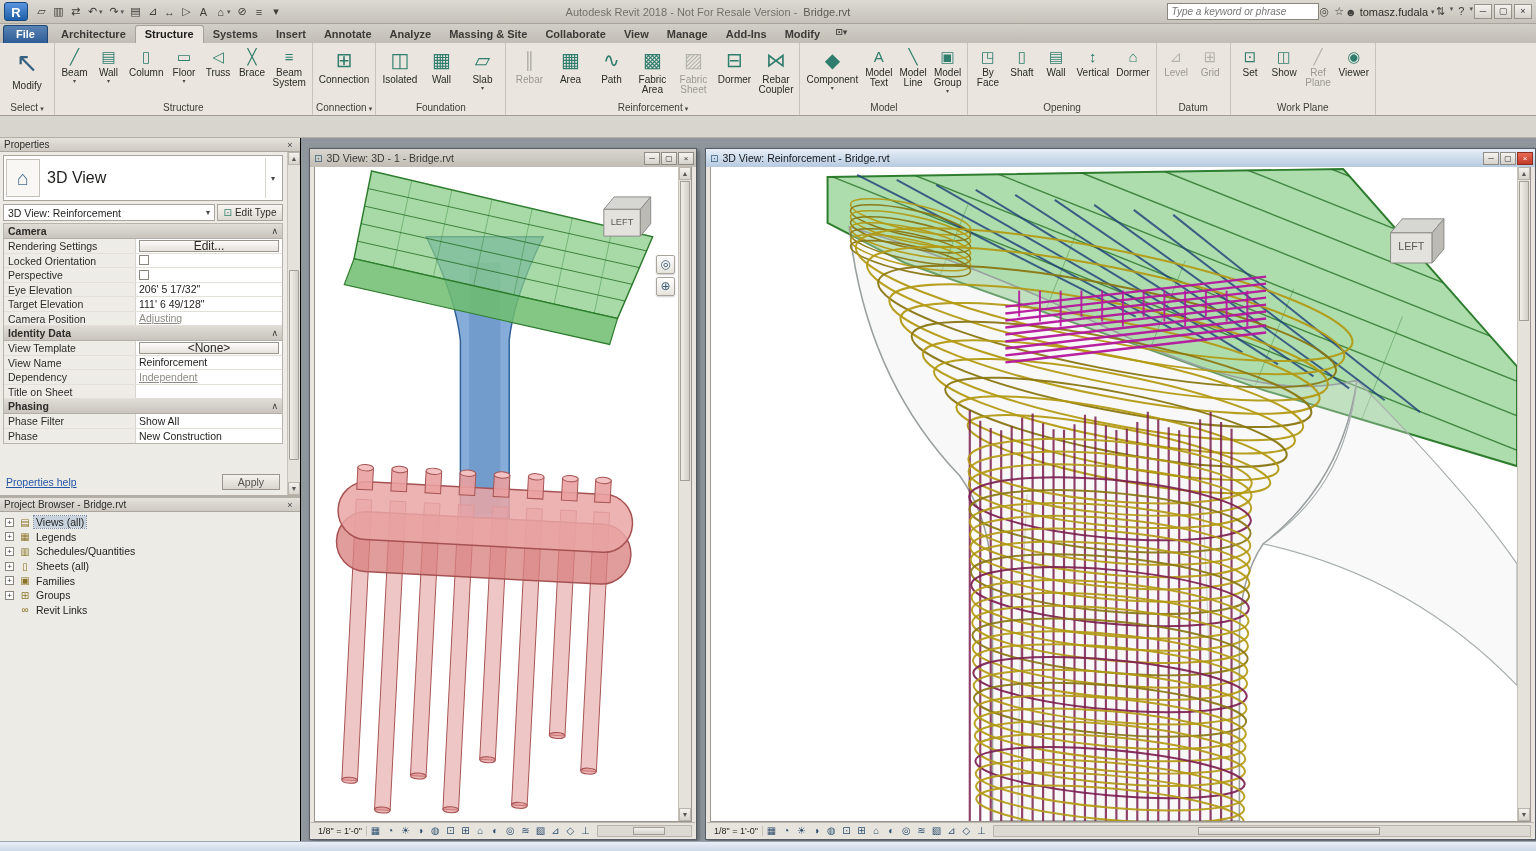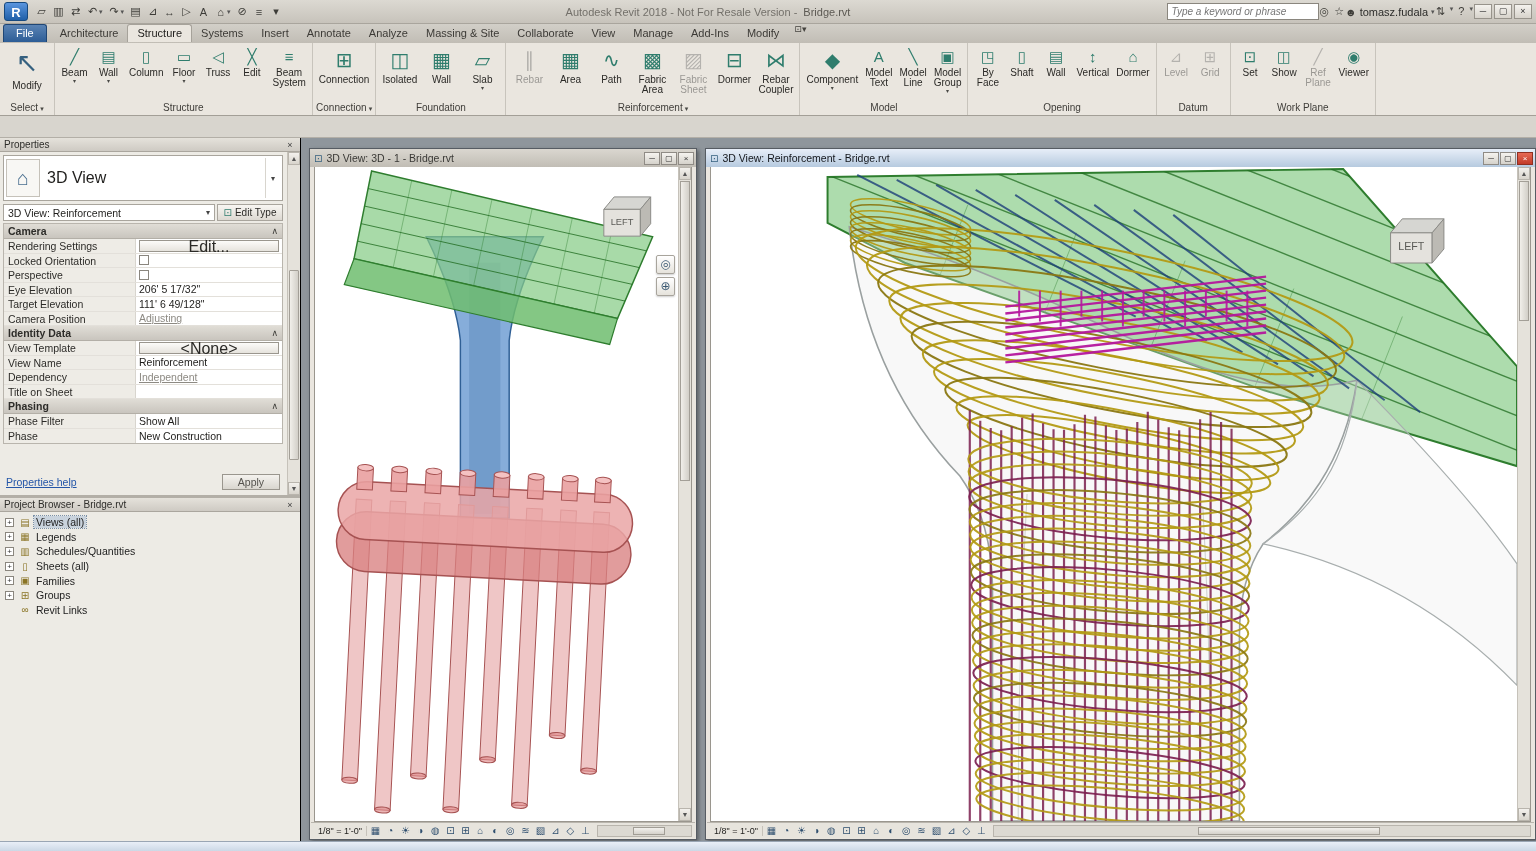--- a/index.html
+++ b/index.html
@@ -24,21 +24,21 @@
   .tb-right{margin-left:auto;display:flex;align-items:center;gap:1px;z-index:2;}
   .searchbox{width:152px;height:17px;font-size:10px;font-style:italic;color:#666;
     border:1px solid #8a867e;padding:0 4px;background:#fff;font-family:inherit;}
   .tbi{font-size:11px;color:#3d3c38;}
   .tb-user{display:flex;align-items:center;gap:3px;font-size:11px;color:#2c2c2a;}
   .caret{font-size:7px;color:#555;}
   .winbtn{width:18px;height:15px;border:1px solid #97938b;background:linear-gradient(#f4f2ee,#d7d3cb);
     font-size:9px;line-height:12px;text-align:center;color:#333;}
   
   .tabrow{position:absolute;left:0;top:24px;width:100%;height:19px;
-    background:linear-gradient(#d2cfc8,#c1bdb5);display:flex;align-items:flex-start;padding-left:3px;z-index:39;}
+    background:linear-gradient(#d2cfc8,#c1bdb5);display:flex;align-items:center;padding-left:3px;z-index:39;font-weight:bold;}
   .tab{padding:2px 9px 3px;font-size:11px;color:#3c3a36;border-radius:3px 3px 0 0;white-space:nowrap;}
   .tab.file{background:linear-gradient(#5a83b4,#2d5d96);color:#fff;margin-right:4px;padding:2px 12px 3px;border:1px solid #1f4675;border-bottom:none;}
   .tab.active{background:#eae6df;border:1px solid #a6a29a;border-bottom:none;color:#1d1c1a;}
   .tabextra{margin-left:6px;font-size:9px;color:#44423e;padding-bottom:3px;}
   
   .ribbon{position:absolute;left:0;top:43px;width:100%;height:73px;background:#eae6df;
     border-bottom:1px solid #a39f97;display:flex;align-items:stretch;z-index:38;}
   .rpanel{display:flex;flex-direction:column;border-right:1px solid #c8c4bc;padding:1px 3px 0;}
   .rtools{display:flex;flex:1;align-items:flex-start;justify-content:center;gap:1px;padding-top:1px;}
   .rtool{display:flex;flex-direction:column;align-items:center;padding:1px 2px;border:1px solid transparent;border-radius:2px;}
@@ -76,21 +76,21 @@
   .pgrid{margin:0 3px;border:1px solid #b9b5ad;background:#fff;font-size:10.5px;}
   .psec{display:flex;background:linear-gradient(#e0ddd6,#c9c5be);border-bottom:1px solid #b3afa7;height:15px;
     align-items:center;padding:0 4px;font-weight:bold;color:#2d2c29;}
   .psec-c{margin-left:auto;font-size:9px;font-weight:normal;color:#3d3c38;}
   .prow{display:flex;height:14.5px;border-bottom:1px solid #e3e0da;align-items:stretch;}
   .prow:last-child{border-bottom:none;}
   .plab{width:132px;background:#eeece6;border-right:1px solid #d8d5ce;padding:1px 4px;color:#2c2b28;overflow:hidden;white-space:nowrap;}
   .pval{flex:1;padding:1px 3px;display:flex;align-items:center;color:#1e1d1b;overflow:hidden;white-space:nowrap;}
   .pval.muted{color:#8d8a83;text-decoration:underline;}
   .pbtn{width:100%;border:1px solid #9a968e;background:linear-gradient(#fcfbf9,#e6e3dd);text-align:center;
-    font-size:16px;height:12px;line-height:11px;color:#2b2a27;}
+    font-size:12px;height:12px;line-height:11px;color:#2b2a27;}
   .pcheck{width:10px;height:10px;border:1px solid #8a867e;background:#fff;}
   .propfoot{margin-top:auto;display:flex;align-items:center;padding:4px 6px 5px;}
   .helplink{color:#2456a8;text-decoration:underline;font-size:10.5px;}
   .applybtn{margin-left:auto;width:58px;height:16px;border:1px solid #9a968e;background:linear-gradient(#f4f2ee,#d9d6cf);
     font-size:10.5px;text-align:center;line-height:15px;color:#55534e;}
   .vscroll{position:absolute;right:0;top:0;bottom:0;width:13px;background:#e5e2db;border-left:1px solid #c6c2ba;}
   .vscroll .arr{height:13px;font-size:7px;text-align:center;line-height:12px;color:#555;
     background:linear-gradient(#f3f1ed,#d8d4cc);border:1px solid #b9b5ad;}
   .vscroll .arrb{position:absolute;bottom:0;left:0;right:0;}
   .vscroll .thumb{position:absolute;left:1px;right:1px;background:linear-gradient(90deg,#f1efea,#d2cfc8);border:1px solid #a39f97;border-radius:1px;}
@@ -262,21 +262,21 @@
             <span class="ricon">▭</span>
             <span class="rlabel">Floor</span>
             <span class="rdd">▾</span>
           </div>
           <div class="rtool s-m">
             <span class="ricon">◁</span>
             <span class="rlabel">Truss</span>
           </div>
           <div class="rtool s-m">
             <span class="ricon">╳</span>
-            <span class="rlabel">Edit</span>
+            <span class="rlabel">Brace</span>
           </div>
           <div class="rtool s-m">
             <span class="ricon">≡</span>
             <span class="rlabel">Beam
 System</span>
           </div>
         </div>
         <div class="plabel"><span>Structure</span></div>
       </div>
       <div class="rpanel">

